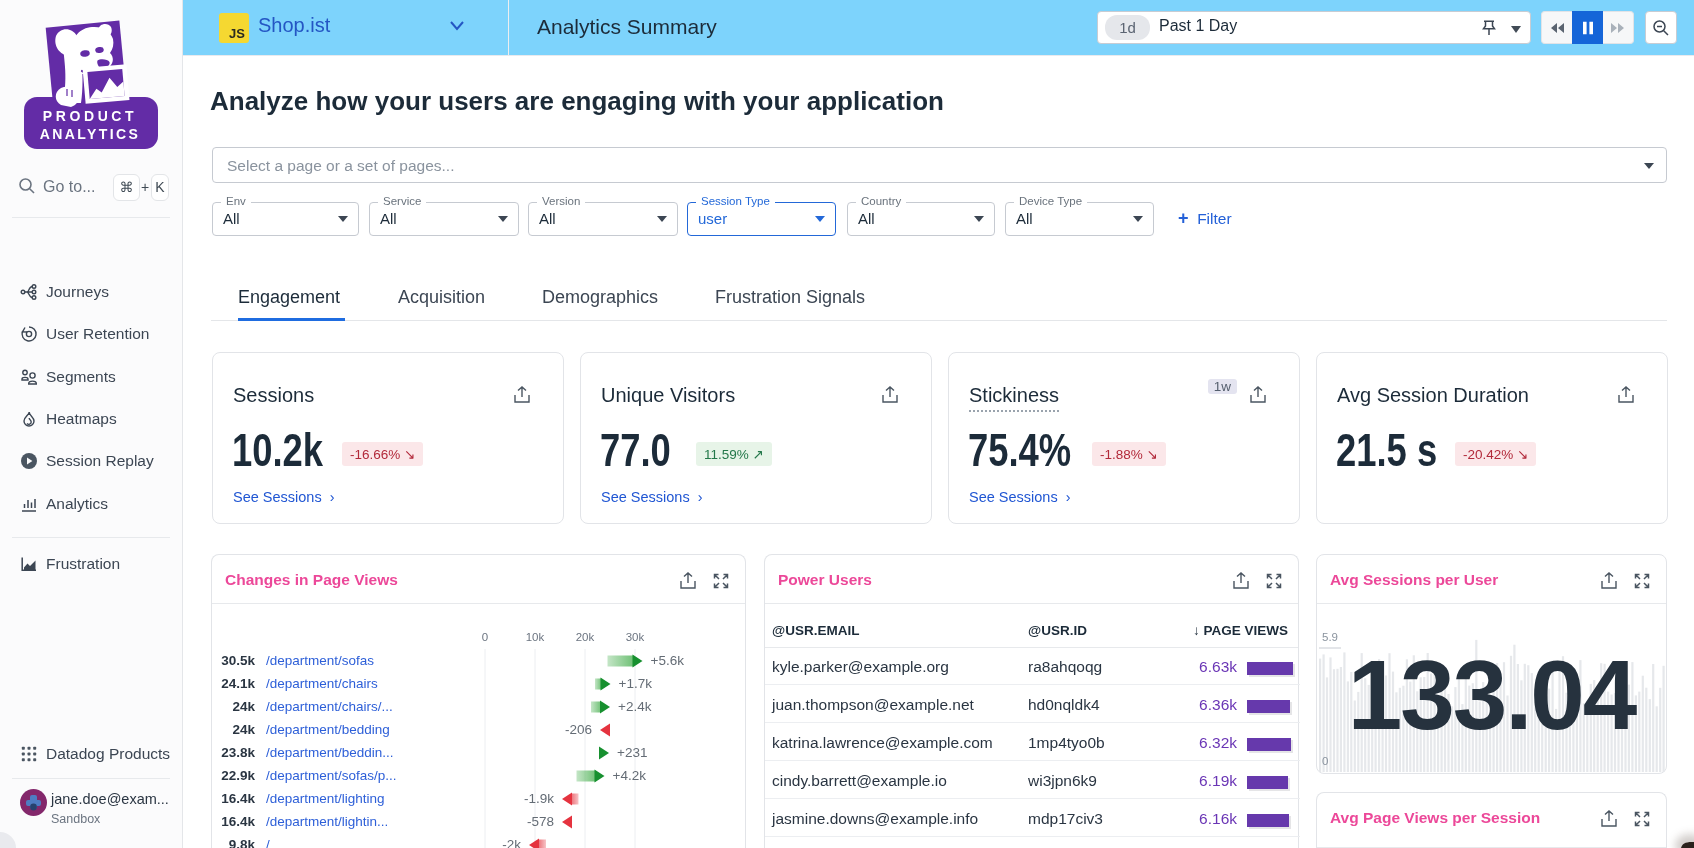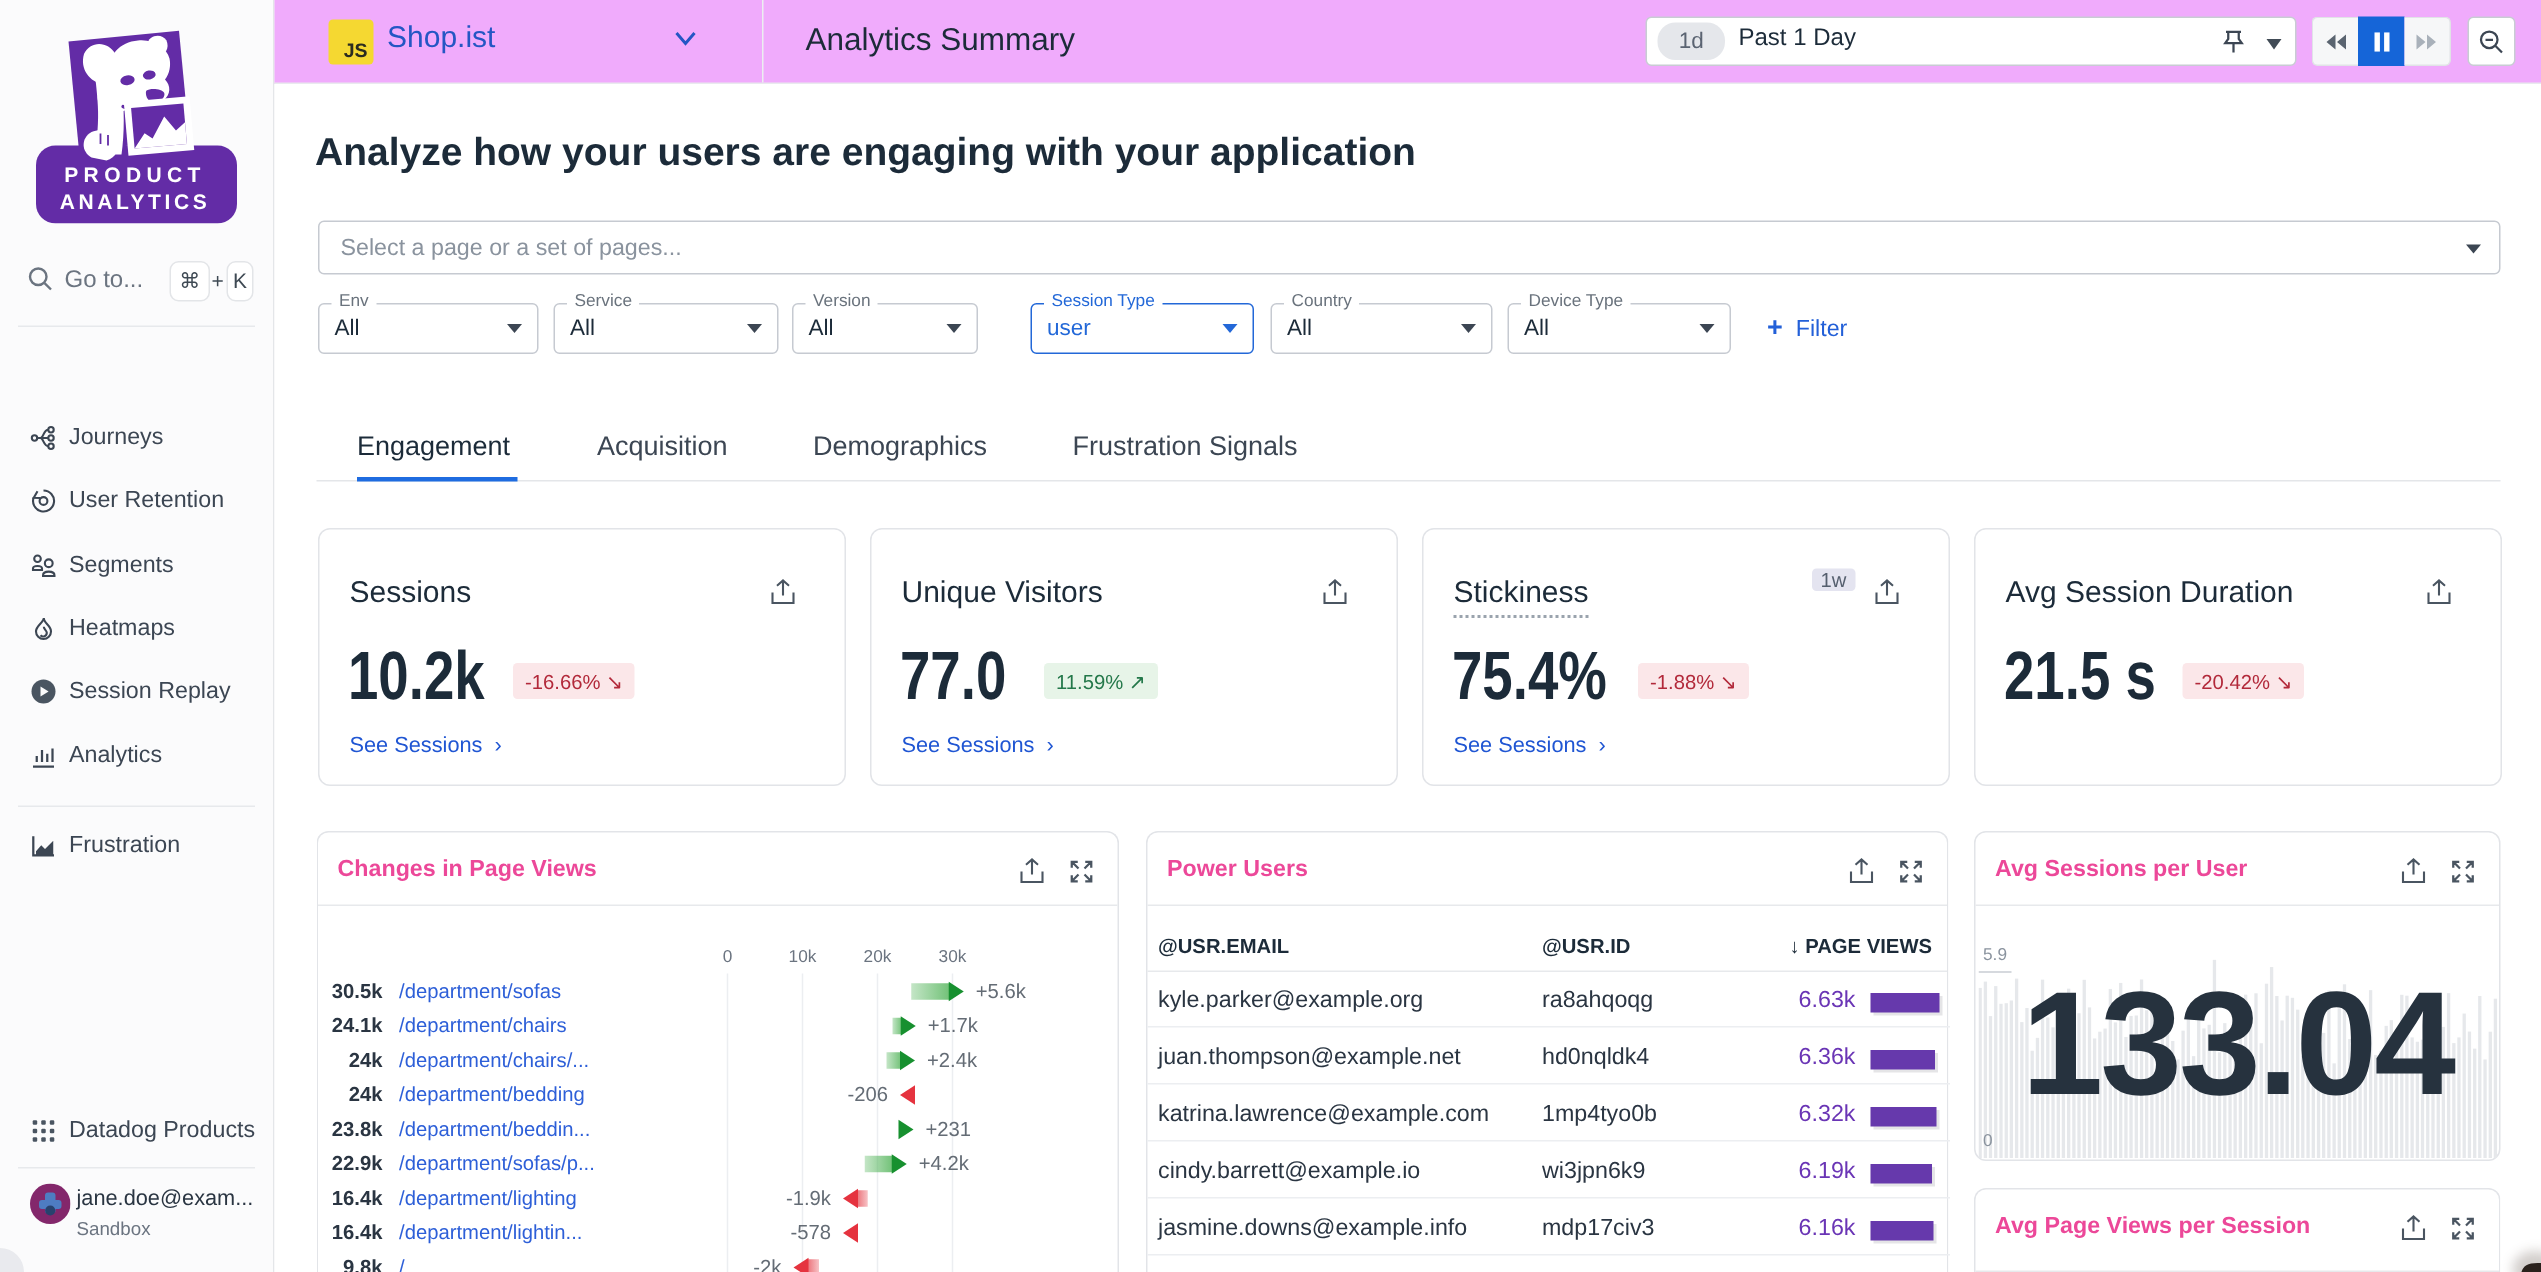--- a/index.html
+++ b/index.html
@@ -19,21 +19,21 @@
 .nav { position:absolute; left:0; width:183px; height:42px; display:flex; align-items:center; }
 .nav .ic { width:18px; height:18px; margin-left:20px; flex:none; }
 .nav .tx { margin-left:8px; font-size:15.5px; color:#3c4653; }
 #nav-summary { background:#632ca6; }
 #nav-summary .tx { color:#fff; }
 #sb-div2 { position:absolute; left:12px; right:12px; top:537px; border-top:1px solid #e7e9ec; }
 #sb-div3 { position:absolute; left:12px; right:12px; top:778px; border-top:1px solid #e7e9ec; }
 #acct { position:absolute; left:20px; top:789px; }
 
 
-#topbar { position:absolute; left:183px; top:0; width:1511px; height:56px; background:#f0abfc;
+#topbar { position:absolute; left:183px; top:0; width:1511px; height:56px; background:#7dd3fc;
   border-bottom:1px solid #e9eaee; }
 #jsbadge { position:absolute; left:36px; top:13px; width:30px; height:30px; background:#f5d831;
   border-radius:3px; color:#2b2b20; font-weight:bold; font-size:13px; display:flex;
   align-items:flex-end; justify-content:flex-end; padding:0 4px 2px 0; }
 #shopist { position:absolute; left:75px; top:14px; font-size:20px; color:#2456c4; }
 #tb-caret { position:absolute; left:266px; top:20px; }
 #tb-div { position:absolute; left:325px; top:0; height:55px; border-left:1px solid #eceef0; }
 #tb-title { position:absolute; left:354px; top:15px; font-size:21px; color:#1c2b39; }
 #timepick { position:absolute; left:914px; top:11px; width:434px; height:33px;
   border:1px solid #c8ccd3; border-radius:4px; background:#fff; }
@@ -294,21 +294,21 @@
   <div class="fsel" style="left:29px; width:147px;">
         <span class="lbl">Env</span>
         <span class="val">All</span>
         <span class="car"></span>
       </div>
   <div class="fsel" style="left:186px; width:150px;">
         <span class="lbl">Service</span>
         <span class="val">All</span>
         <span class="car"></span>
       </div>
-  <div class="fsel" style="left:345px; width:124px;">
+  <div class="fsel" style="left:345px; width:150px;">
         <span class="lbl">Version</span>
         <span class="val">All</span>
         <span class="car"></span>
       </div>
   <div class="fsel blue" style="left:504px; width:149px;">
         <span class="lbl">Session Type</span>
         <span class="val">user</span>
         <span class="car"></span>
       </div>
   <div class="fsel" style="left:664px; width:148px;">

